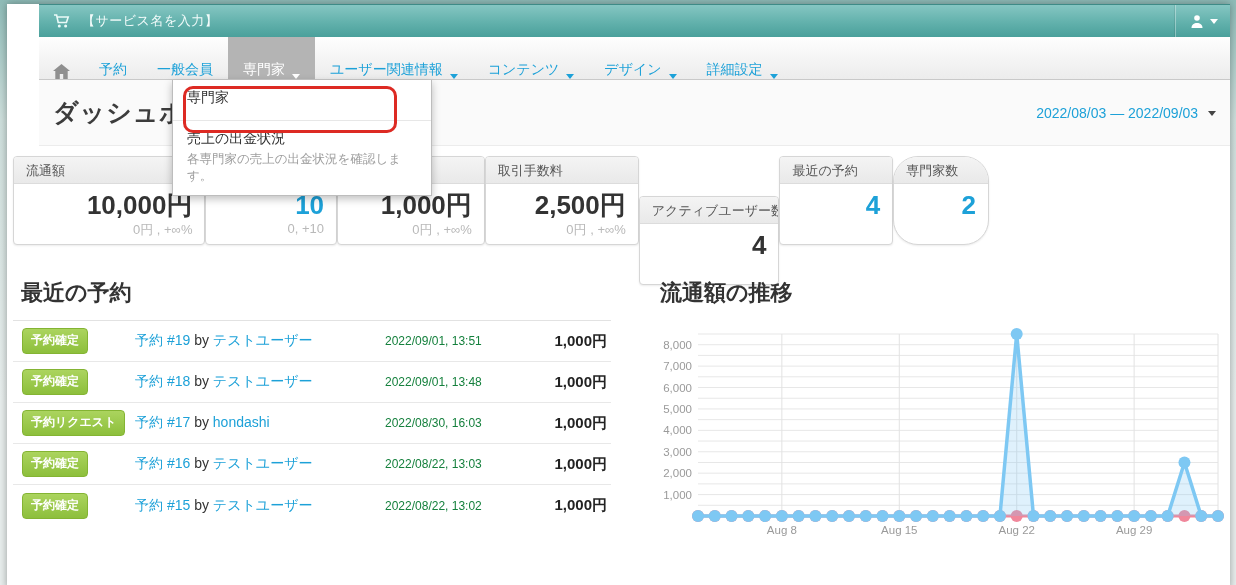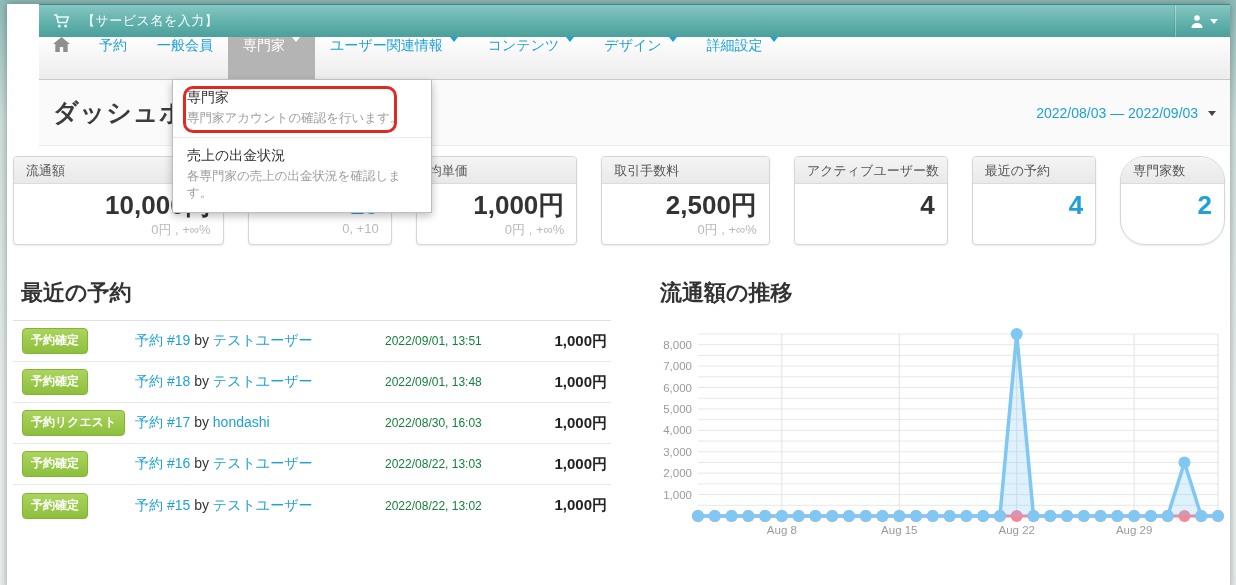--- a/index.html
+++ b/index.html
@@ -17,35 +17,35 @@
   .topbar .svc { font-size:13px; color:#f2fbfa; letter-spacing:.5px; cursor:pointer; }
   .topbar .right { position:absolute; right:0; top:0; height:100%;
     border-left:1px solid rgba(255,255,255,.35); box-shadow:-1px 0 0 rgba(0,0,0,.08);
     width:55px; display:flex; align-items:center; justify-content:center; gap:5px; cursor:pointer; }
   .caret { display:inline-block; width:0; height:0; border-left:4px solid transparent;
     border-right:4px solid transparent; border-top:5px solid currentColor; vertical-align:middle; }
 
   
   .navbar { height:43px; background:linear-gradient(180deg,#fefefe,#ececec);
     border-bottom:1px solid #c9c9c9; display:flex; align-items:stretch; }
-  .nav-item { display:flex; align-items:flex-start; gap:7px; padding:0 15px;
+  .nav-item { display:flex; align-items:flex-end; gap:7px; padding:0 15px;
     font-size:14px; color:#1da1d8; cursor:pointer; white-space:nowrap; }
   .nav-item.home { color:#8a8a8a; font-size:17px; padding:0 14px; }
   .nav-item.active { background:#b4b4b4; color:#fff; }
 
   
   .pagehead { height:66px; background:#fafafa; border-bottom:1px solid #ececec;
     display:flex; align-items:center; justify-content:space-between; padding:0 14px; }
   .pagehead h1 { font-size:25px; font-weight:bold; color:#3c3c3c; letter-spacing:1px; }
   .daterange { font-size:14px; color:#1da1d8; cursor:pointer; }
   .daterange .caret { color:#444; margin-left:6px; }
 
   
-  .stats { position:absolute; left:6px; top:152px; width:1212px;
-    display:flex; justify-content:space-between;gap:24px; }
+  .stats { position:absolute; left:6px; top:152px; width:976px;
+    display:flex; justify-content:space-between; }
   .st-card { border:1px solid #d6d6d6; border-radius:4px; background:#fff;
     box-shadow:0 1px 2px rgba(0,0,0,.08); height:89px; overflow:hidden; }
   .st-head { height:27px; background:linear-gradient(180deg,#f4f4f4,#e9e9e9);
     border-bottom:1px solid #dcdcdc; font-size:13px; color:#555;
     padding:5px 12px 0; white-space:nowrap; overflow:hidden; }
   .st-body { padding:6px 12px 0; text-align:right; }
   .st-val { font-size:26px; font-weight:bold; color:#333; line-height:30px; }
   .st-val.accent { color:#1da1d8; }
   .st-sub { font-size:13px; color:#b9b9b9; margin-top:1px; min-height:16px; }
 
@@ -172,21 +172,21 @@
           <div class="st-sub">0円 , +∞%</div>
         </div>
       </div>
       <div class="st-card" style="width: 172px;">
         <div class="st-head">取引手数料</div>
         <div class="st-body">
           <div class="st-val">2,500円</div>
           <div class="st-sub">0円 , +∞%</div>
         </div>
       </div>
-      <div class="st-card" style="width: 157px;">
+      <div class="st-card" style="width: 157px; margin-top: 40px;">
         <div class="st-head">アクティブユーザー数</div>
         <div class="st-body">
           <div class="st-val">4</div>
           <div class="st-sub"></div>
         </div>
       </div>
       <div class="st-card" style="width: 127px;">
         <div class="st-head">最近の予約</div>
         <div class="st-body">
           <div class="st-val accent">4</div>
@@ -344,21 +344,20 @@
         <circle cx="532.4516129032259" cy="142.47058823529412" r="6" fill="#7ec8f3"></circle>
         <circle cx="549.2258064516129" cy="196" r="6" fill="#7ec8f3"></circle>
         <circle cx="566" cy="196" r="6" fill="#7ec8f3"></circle>
       </svg>
   </div>
 
   <div class="dropdown" id="dropdown">
     <div class="red-annot"></div>
   <div class="dd-item">
         <div class="dd-title">専門家</div>
-        <div class="dd-desc">専門家アカウントの確認を行います。</div>
       </div>
       <div class="dd-item">
         <div class="dd-title">売上の出金状況</div>
         <div class="dd-desc">各専門家の売上の出金状況を確認します。</div>
       </div>
     </div>
 
 </div>
 
 </body></html>

